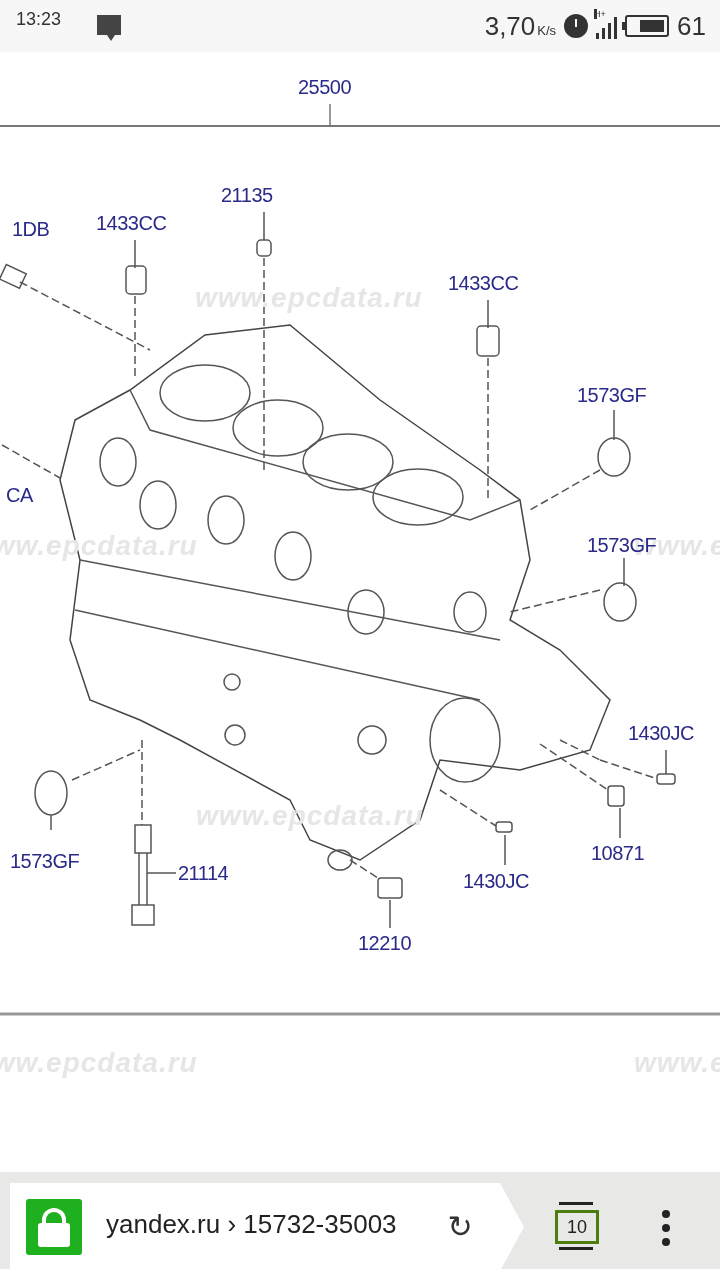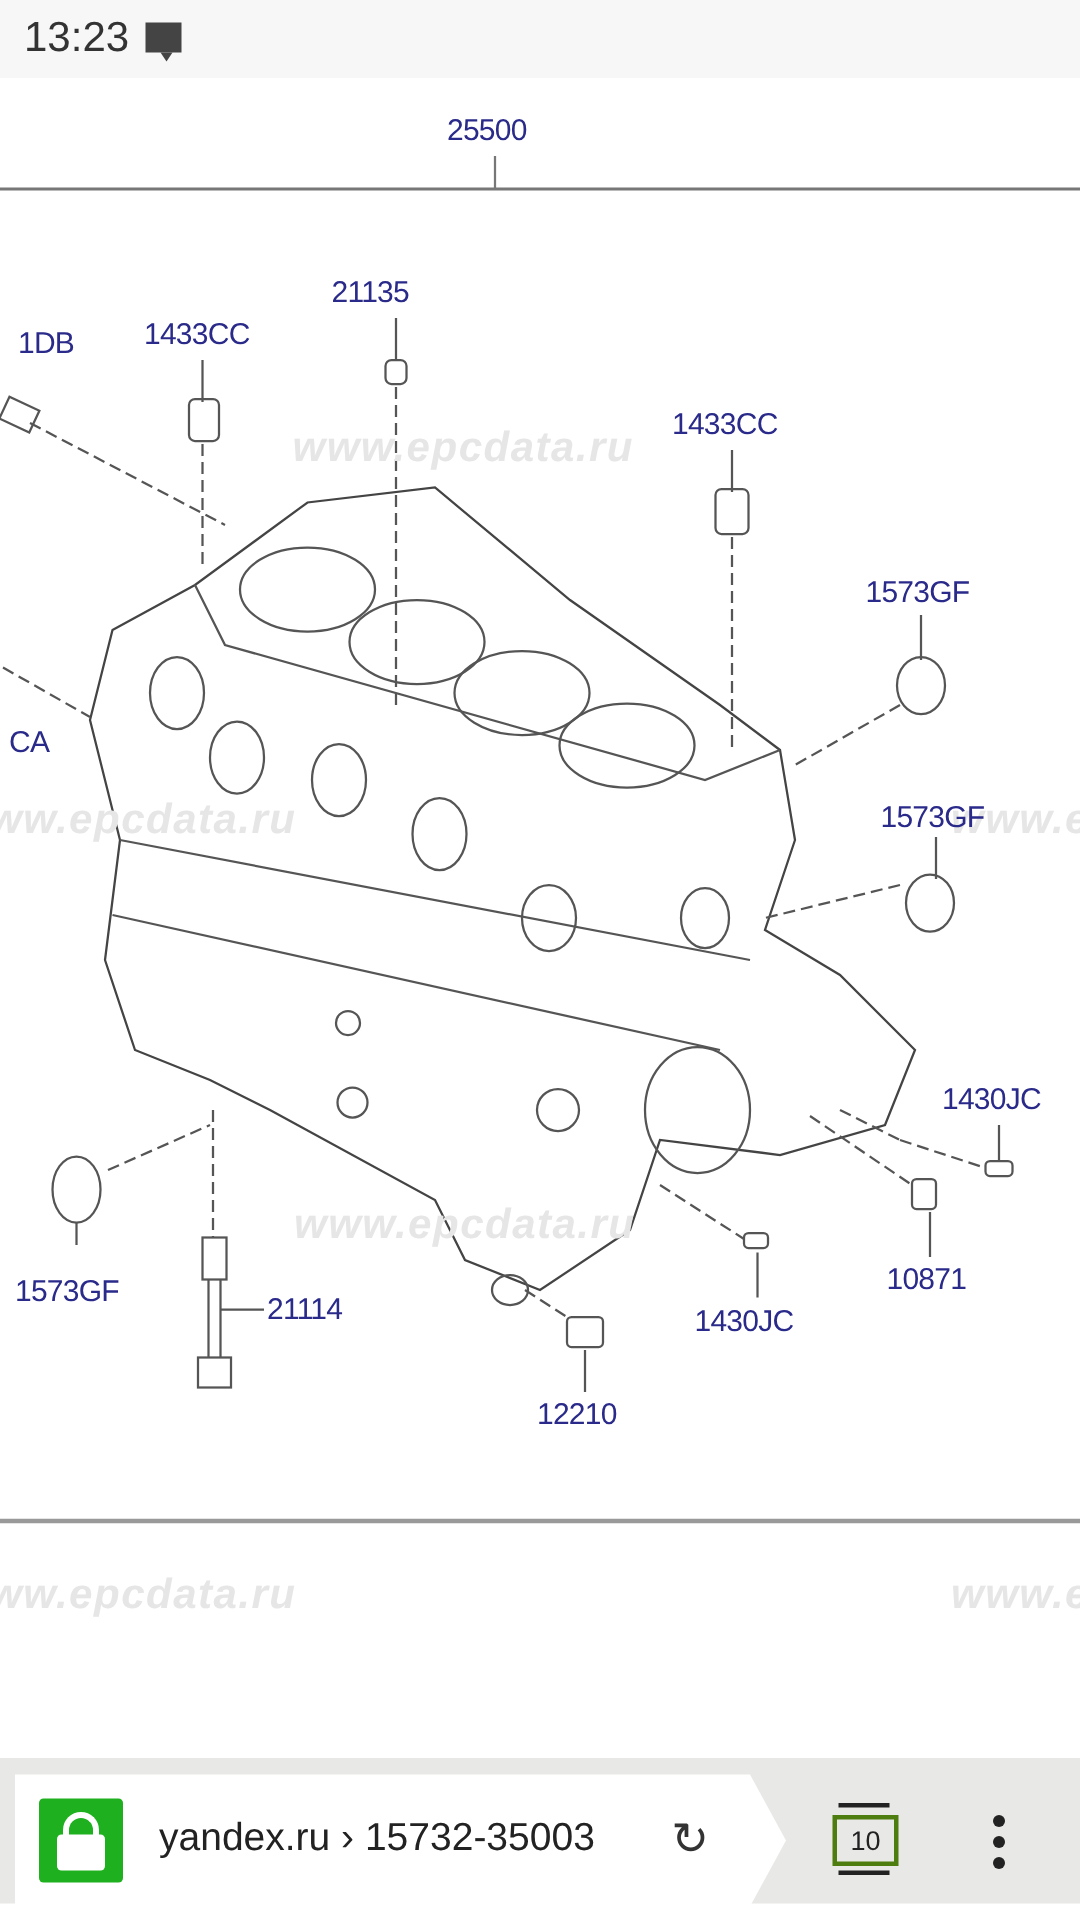--- a/index.html
+++ b/index.html
@@ -1,18 +1,18 @@
 <!DOCTYPE html>
 <html><head>
 <meta charset="utf-8">
 <style>
   html,body{margin:0;padding:0;}
   body{width:720px;height:1280px;position:relative;overflow:hidden;background:#ffffff;font-family:"Liberation Sans",sans-serif;}
   .statusbar{position:absolute;left:0;top:0;width:720px;height:52px;background:#f7f7f7;color:#333;}
-  .sb-time{position:absolute;left:16px;top:9px;font-size:28px;color:#333;}
+  .sb-time{position:absolute;left:16px;top:9px;font-size:18px;color:#333;}
   .sb-msg{position:absolute;left:97px;top:15px;width:24px;height:20px;background:#444;}
   .sb-msg:after{content:"";position:absolute;left:10px;bottom:-6px;border-left:4px solid transparent;border-right:4px solid transparent;border-top:6px solid #444;}
   .sb-right{position:absolute;right:14px;top:9px;height:34px;display:flex;align-items:center;gap:8px;color:#333;font-size:26px;}
   .sb-speed-unit{font-size:13px;margin-left:2px;margin-top:-6px;}
   .alarm{width:24px;height:24px;border-radius:50%;background:#333;position:relative;}
   .alarm:after{content:"";position:absolute;left:11px;top:5px;width:2px;height:8px;background:#f7f7f7;}
   .signal{display:flex;align-items:flex-end;gap:3px;height:26px;position:relative;}
   .signal span{display:block;width:3px;background:#333;}
   .signal .ht{position:absolute;left:-2px;top:-4px;font-size:9px;}
   .battery{width:40px;height:18px;border:2px solid #333;border-radius:3px;position:relative;}
@@ -38,20 +38,35 @@
   .tabs .box{position:absolute;left:2px;top:8px;width:38px;height:28px;border:3px solid #4d7c0f;text-align:center;font-size:18px;line-height:28px;color:#222;}
   .menu{position:absolute;left:656px;top:1207px;width:20px;height:40px;}
   .menu span{display:block;width:8px;height:8px;border-radius:50%;background:#222;margin:3px auto 6px;}
 </style>
 </head>
 <body>
 
 <div class="statusbar">
   <span class="sb-time">13:23</span>
   <span class="sb-msg"></span>
+  <div class="sb-right">
+    <span><span>3,70</span><span class="sb-speed-unit">K/s</span></span>
+    <span class="alarm"></span>
+    <span class="signal">
+      <span class="ht">H+</span>
+      <span style="height:6px"></span>
+        <span style="height:11px"></span>
+        <span style="height:16px"></span>
+        <span style="height:22px"></span>
+    </span>
+    <span class="battery">
+        <span class="lvl"></span>
+      </span>
+    <span>61</span>
+  </div>
 </div>
 
 <div class="content">
   <div class="diagram-area">
     <svg width="720" height="1120" viewBox="0 52 720 1120" style="position:absolute;left:0;top:0;">
       <g stroke="#555" stroke-width="1.5" fill="none">
 
         <line x1="0" y1="126" x2="720" y2="126" stroke="#777" stroke-width="2"></line>
         <line x1="330" y1="104" x2="330" y2="126" stroke="#777"></line>
 

